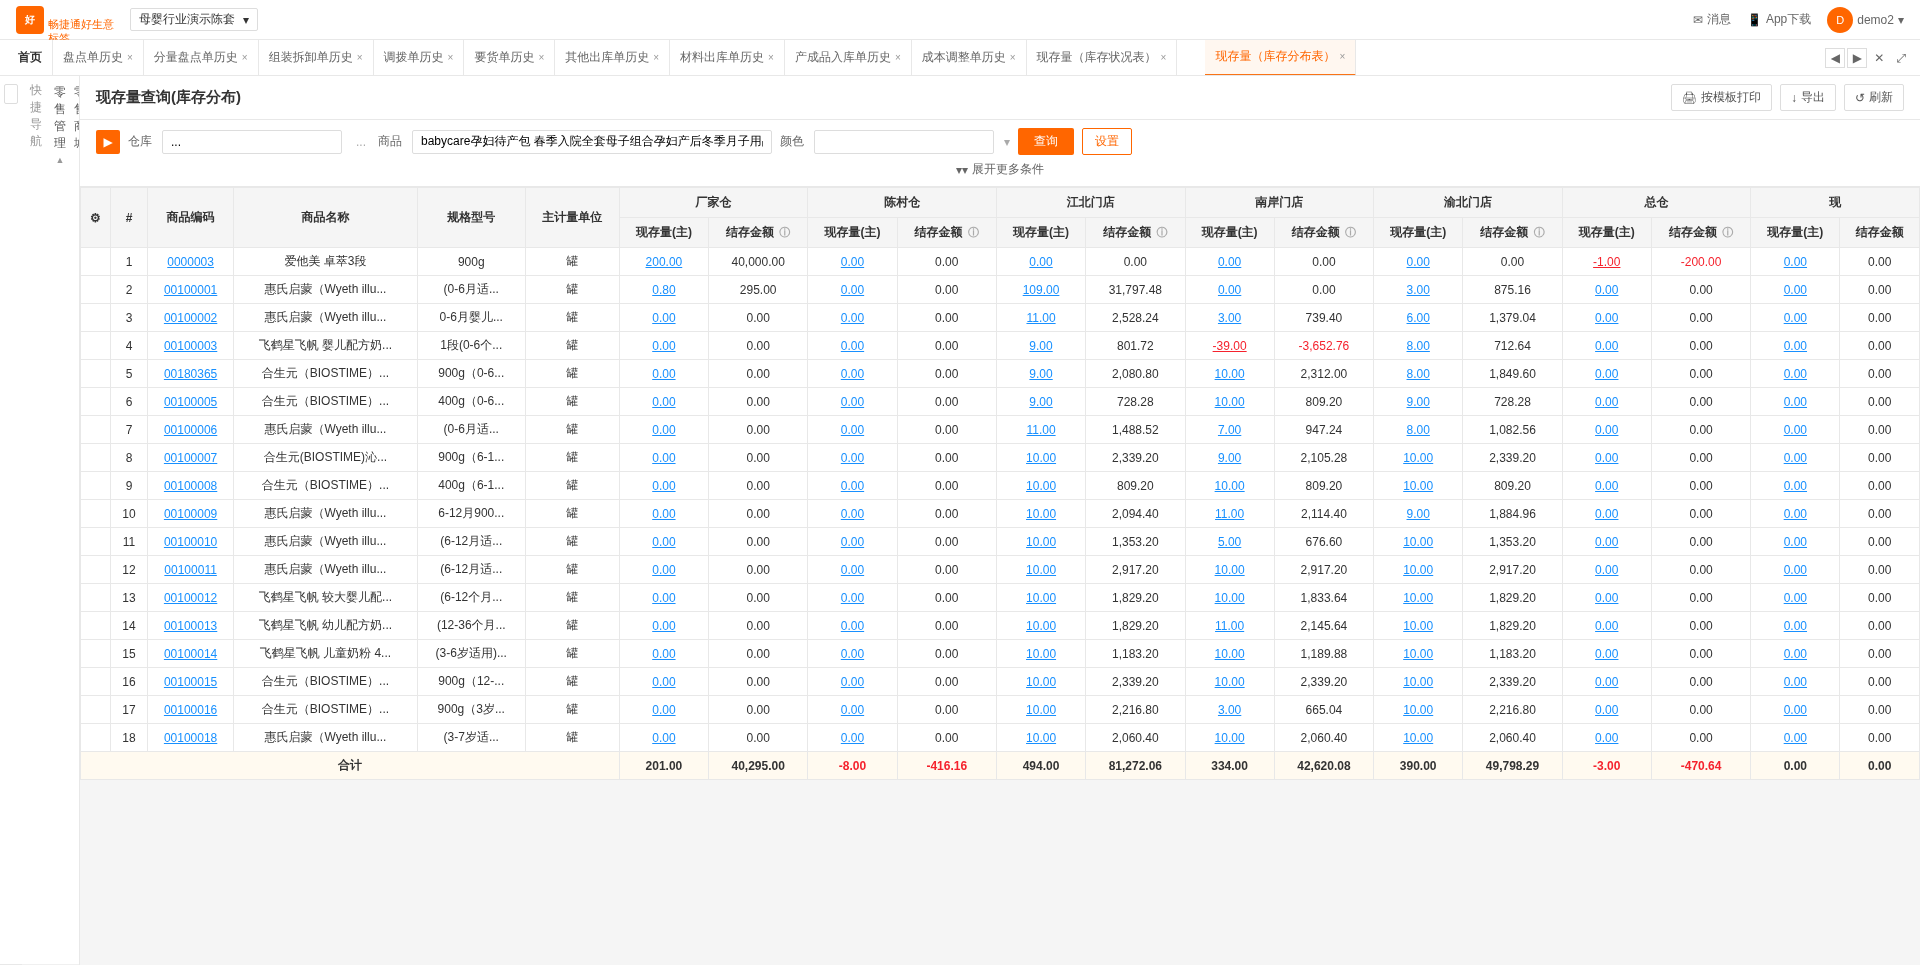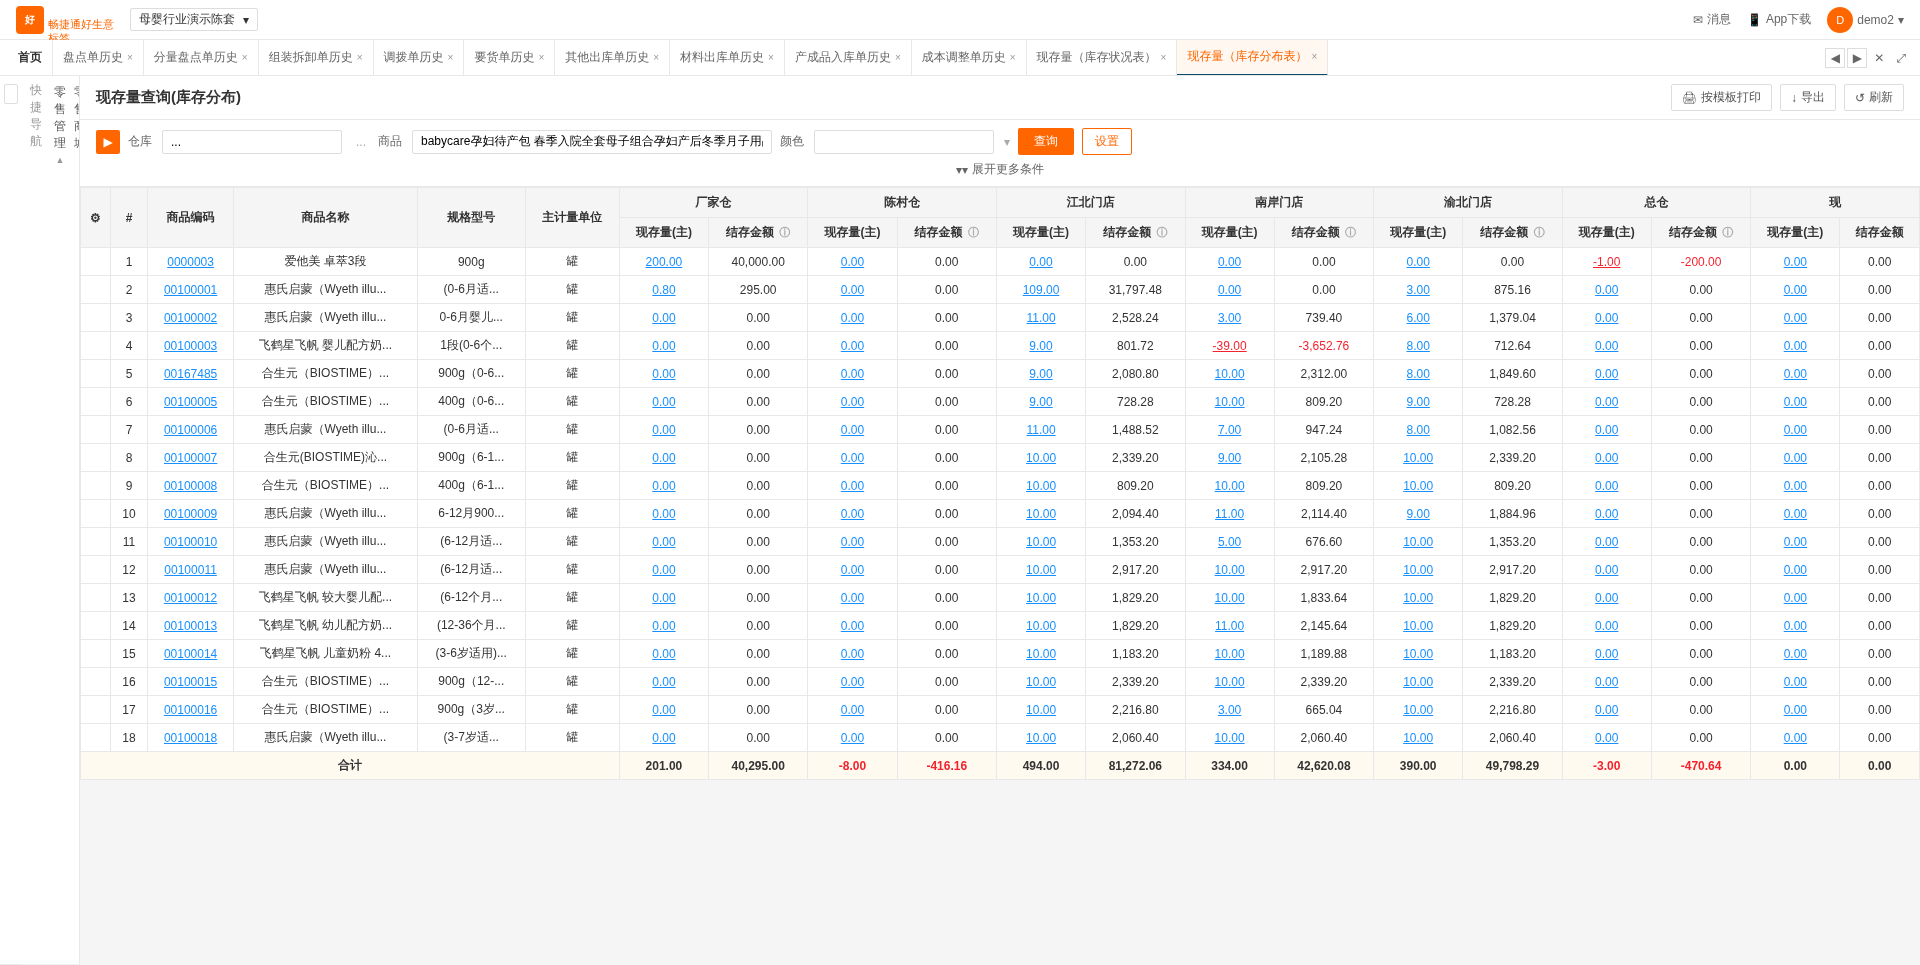--- a/index.html
+++ b/index.html
@@ -11,21 +11,21 @@
     .logo-area { display: flex; align-items: center; gap: 4px; }
     .logo-icon { width: 28px; height: 28px; background: #ff6600; border-radius: 4px; display: flex; align-items: center; justify-content: center; color: white; font-size: 10px; font-weight: bold; }
     .logo-text { font-size: 11px; color: #ff6600; line-height: 1.2; margin-top: 24px; }
     .top-bar-right { display: flex; align-items: center; gap: 16px; font-size: 12px; color: #666; }
     .top-bar-right span { cursor: pointer; display: flex; align-items: center; gap: 4px; }
     .avatar { width: 26px; height: 26px; border-radius: 50%; background: #ff6600; display: flex; align-items: center; justify-content: center; color: white; font-size: 11px; }
 
     
     .nav-tabs { background: #fff; height: 36px; display: flex; align-items: center; border-bottom: 1px solid #e8e8e8; padding: 0 8px; overflow: hidden; position: relative; }
     .nav-tab { display: flex; align-items: center; padding: 0 10px; height: 36px; font-size: 12px; color: #666; cursor: pointer; white-space: nowrap; border-right: 1px solid #e8e8e8; position: relative; flex-shrink: 0; }
-    .nav-tab.active { color: #ff6600; background: #fff7f0; border-bottom: 2px solid #0c4a6e; }
+    .nav-tab.active { color: #ff6600; background: #fff7f0; border-bottom: 2px solid #f97316; margin-left: 28px; }
     .nav-tab .close-x { margin-left: 4px; color: #999; font-size: 10px; }
     .nav-tab.home { color: #333; font-weight: bold; }
     .nav-arrows { display: flex; align-items: center; margin-left: auto; }
     .nav-arrow { width: 20px; height: 20px; display: flex; align-items: center; justify-content: center; cursor: pointer; color: #666; border: 1px solid #ddd; margin: 0 1px; }
     .nav-close-all { padding: 0 6px; cursor: pointer; color: #666; }
 
     
     .main-layout { display: flex; height: calc(965px - 40px - 36px); }
 
     
@@ -327,21 +327,21 @@
               <td class="num-link">8.00</td>
               <td>712.64</td>
               <td class="num-link">0.00</td>
               <td>0.00</td>
               <td class="num-link">0.00</td>
               <td>0.00</td>
             </tr>
             <tr>
               <td></td>
               <td>5</td>
-              <td class="num-link">00167485</td>
+              <td class="num-link">00180365</td>
               <td>合生元（BIOSTIME）...</td>
               <td>900g（0-6...</td>
               <td>罐</td>
               <td class="num-link">0.00</td>
               <td>0.00</td>
               <td class="num-link">0.00</td>
               <td>0.00</td>
               <td class="num-link">9.00</td>
               <td>2,080.80</td>
               <td class="num-link">10.00</td>

